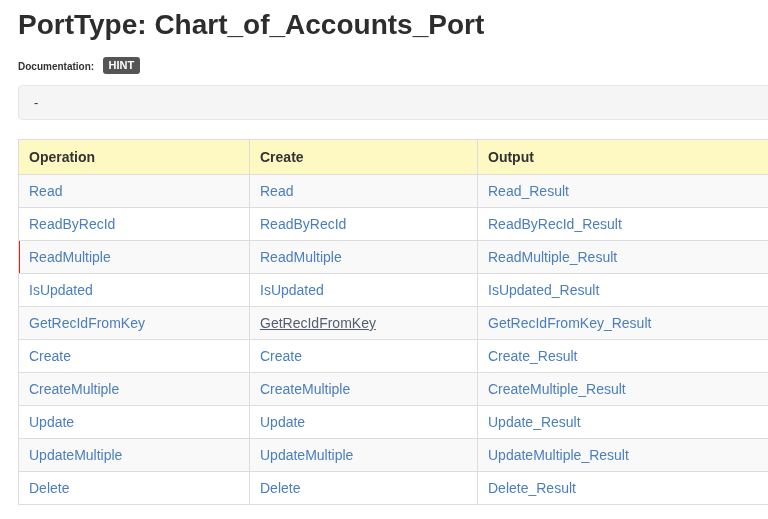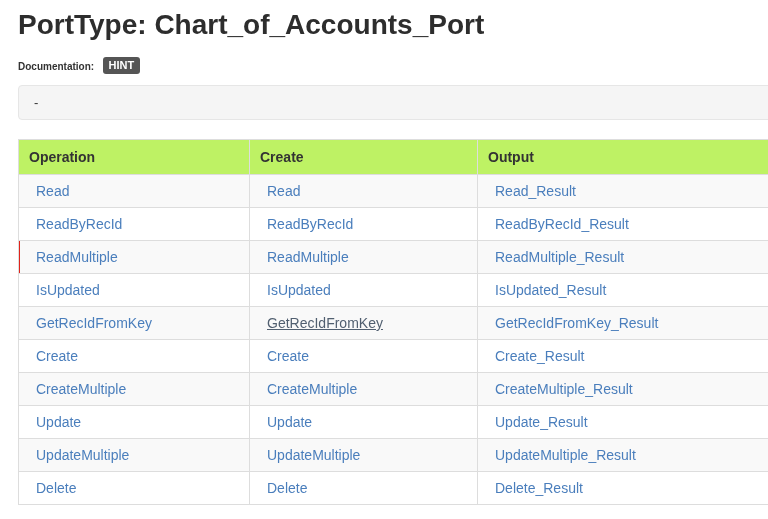--- a/index.html
+++ b/index.html
@@ -67,29 +67,28 @@
     text-align: left;
     padding: 7px 10px;
     line-height: 18px;
     overflow: hidden;
     white-space: nowrap;
   }
   .ops-table th {
     color: #333333;
     font-weight: bold;
     padding: 8px 10px;
-    background: #bef264;
+    background: #fef9c3;
   }
   .ops-table tbody tr:nth-child(odd) { background: #f9f9f9; }
   .ops-table tbody tr:nth-child(even) { background: #ffffff; }
   a.cell-link {
     color: #4a7ebc;
     text-decoration: none;
     cursor: pointer;
-    margin-left: 7px;
   }
   a.cell-link.hovered {
     color: #515f70;
     text-decoration: underline;
   }
   td.rel { position: relative; }
   .red-box {
     position: absolute;
     left: -1px;
     top: -2px;

